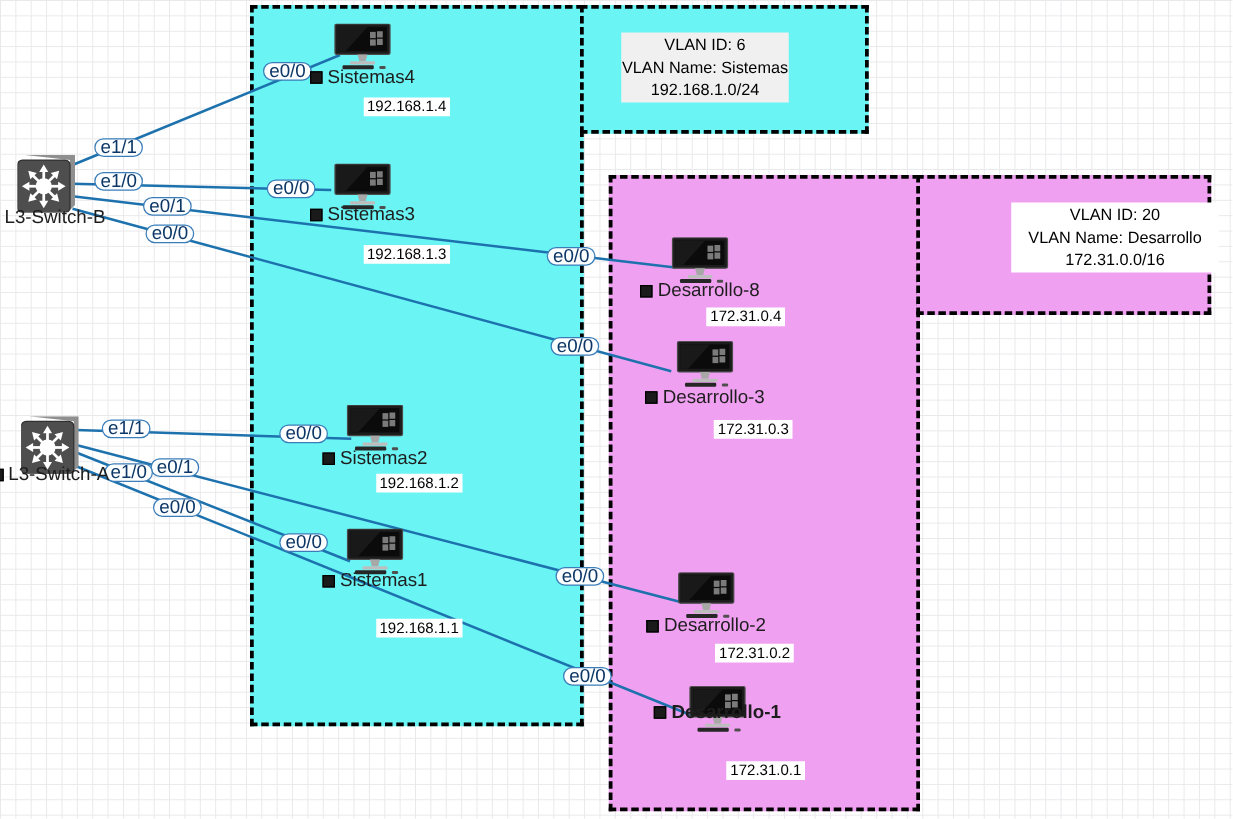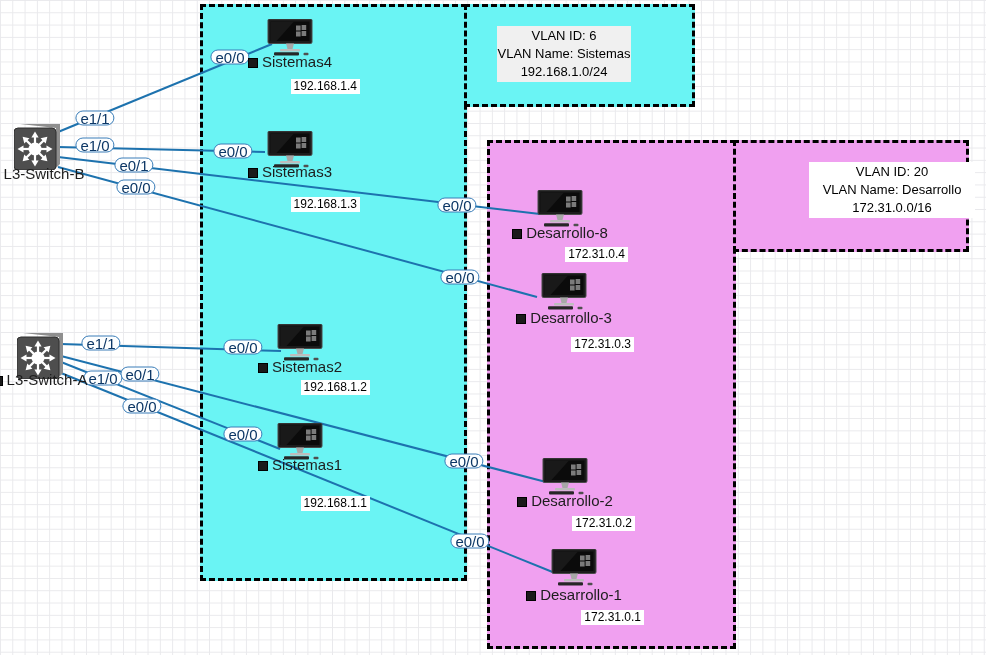--- a/index.html
+++ b/index.html
@@ -278,21 +278,21 @@
       <rect x="29" y="6.5" width="4.6" height="5"></rect>
       <rect x="34.6" y="6" width="4.6" height="5"></rect>
       <rect x="29" y="12.5" width="4.6" height="5"></rect>
       <rect x="34.6" y="12" width="4.6" height="5"></rect>
     </g>
     <polygon points="19,24.5 27,24.5 25.5,30 20.5,30" fill="#a8a8a8"></polygon>
     <rect x="13" y="30" width="20" height="2.6" rx="1" fill="#bdbdbd"></rect>
     <rect x="7" y="33.2" width="25" height="3.2" rx="1" fill="#262626"></rect>
     <rect x="36.5" y="33.8" width="5" height="2.4" rx="1" fill="#4f4f4f"></rect>
   </svg></div>
-      <div class="dev-label" style="left: 504px; top: 589px;"><span class="square"></span><span>Desarrollo-1</span></div>
+      <div class="dev-label" style="left: 504px; top: 564px; font-weight: bold;"><span class="square"></span><span>Desarrollo-1</span></div>
       <div class="ip-wrap" style="left: 504px; top: 607px; text-decoration: underline;"><span class="ip-box">172.31.0.1</span></div>
     </div>
   <div id="notes">
       <div class="note" style="left: 497px; top: 26px; width: 134px; height: 56px; background: rgb(240, 240, 240);">
         <div>VLAN ID: 6</div>
         <div>VLAN Name: Sistemas</div>
         <div>192.168.1.0/24</div>
       </div>
       <div class="note" style="left: 781px; top: 162px; width: 166px; height: 56px; background: rgb(255, 255, 255); margin-left: 28px;">
         <div>VLAN ID: 20</div>

